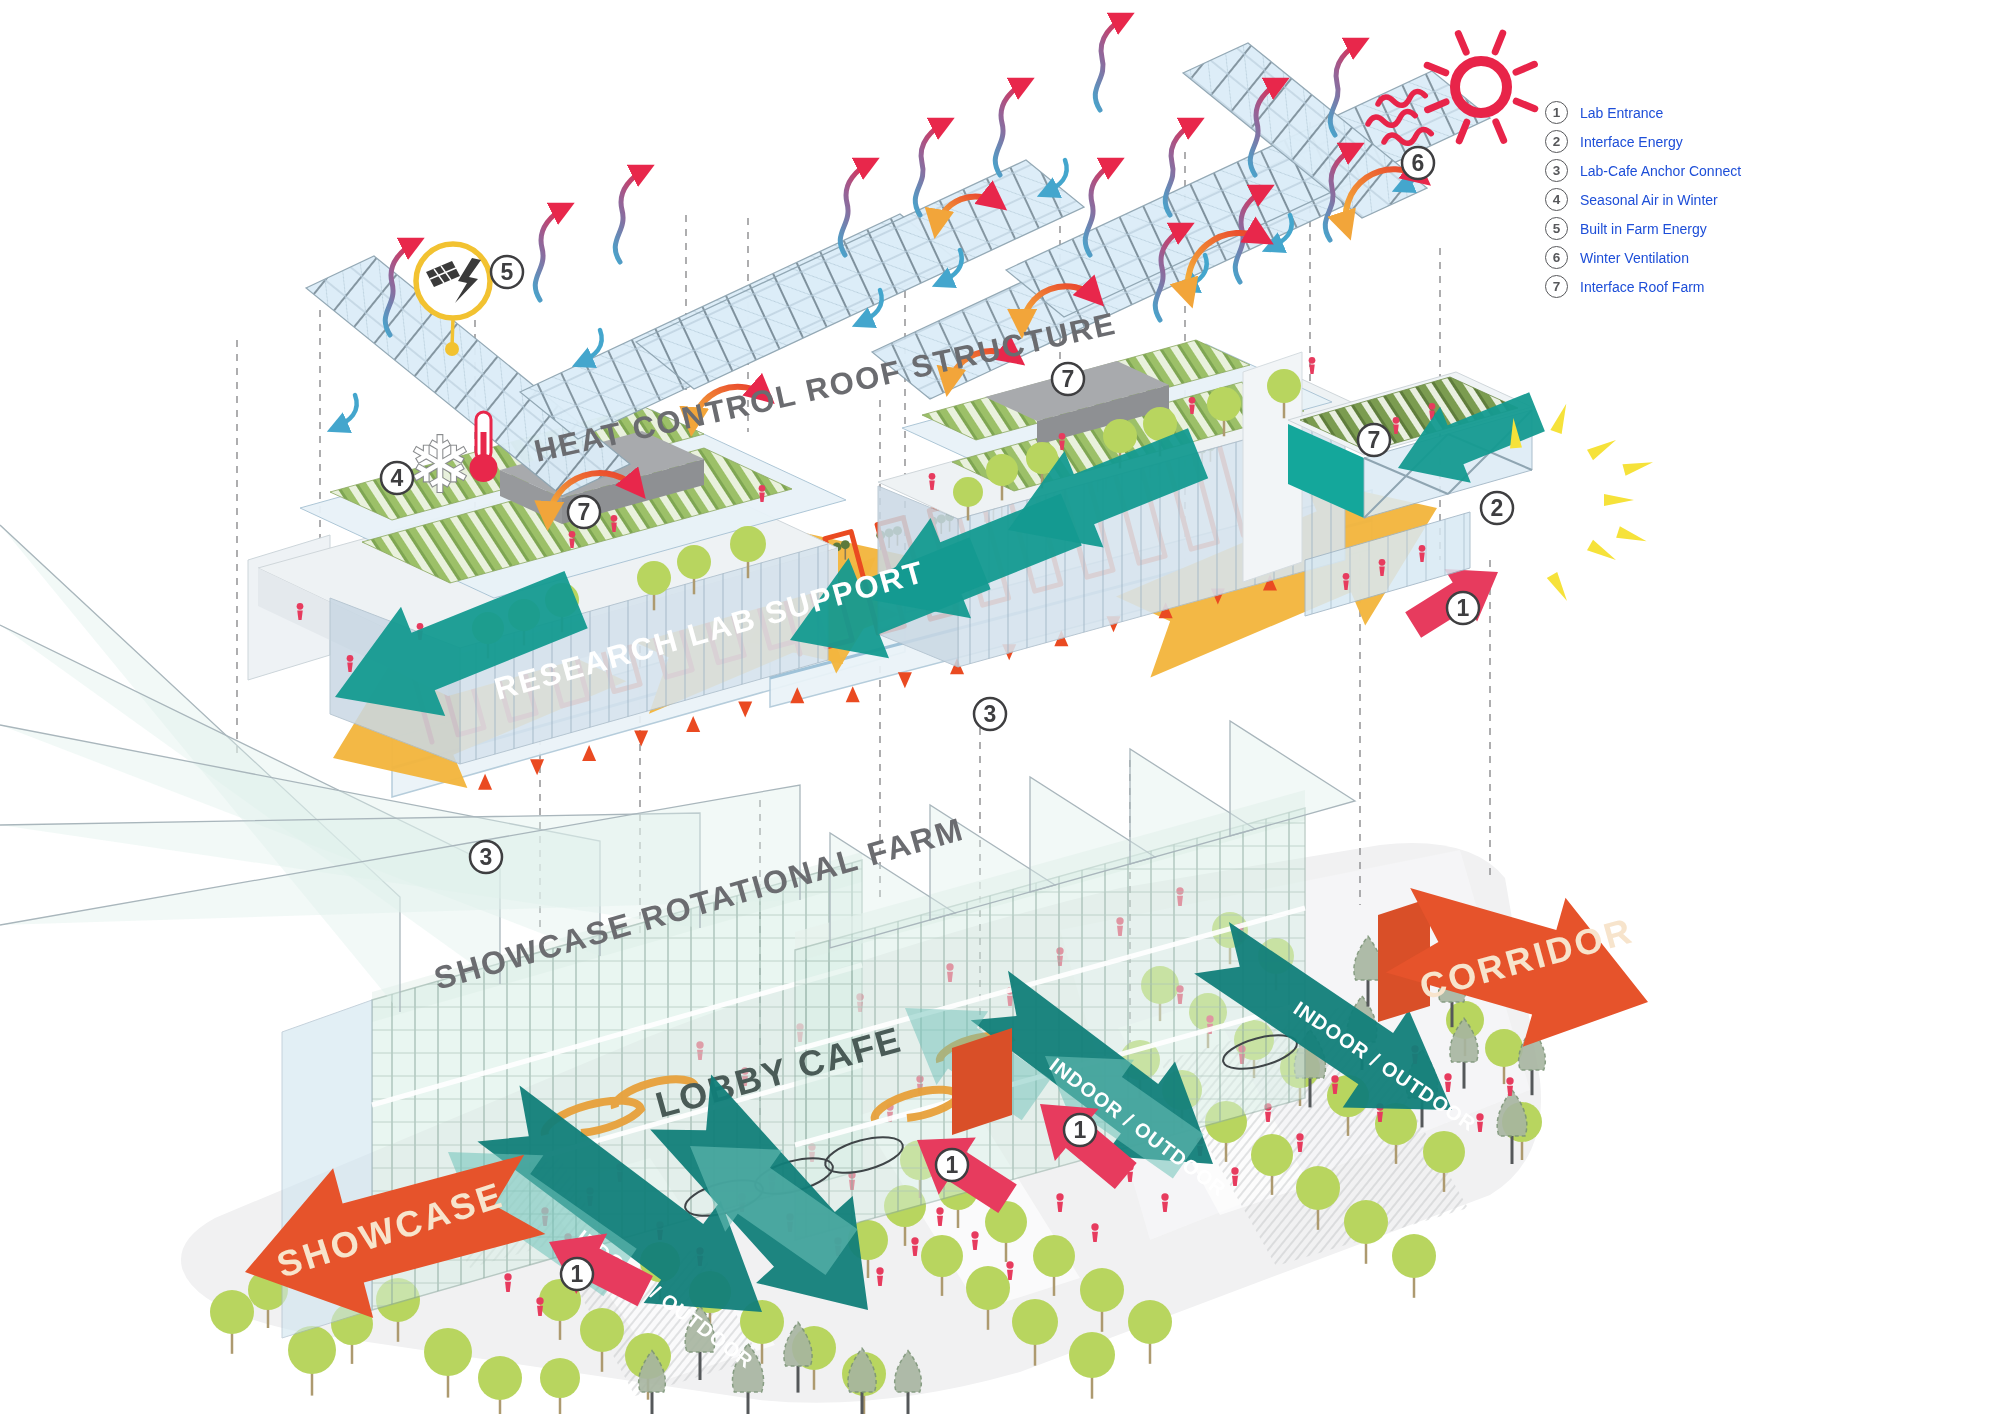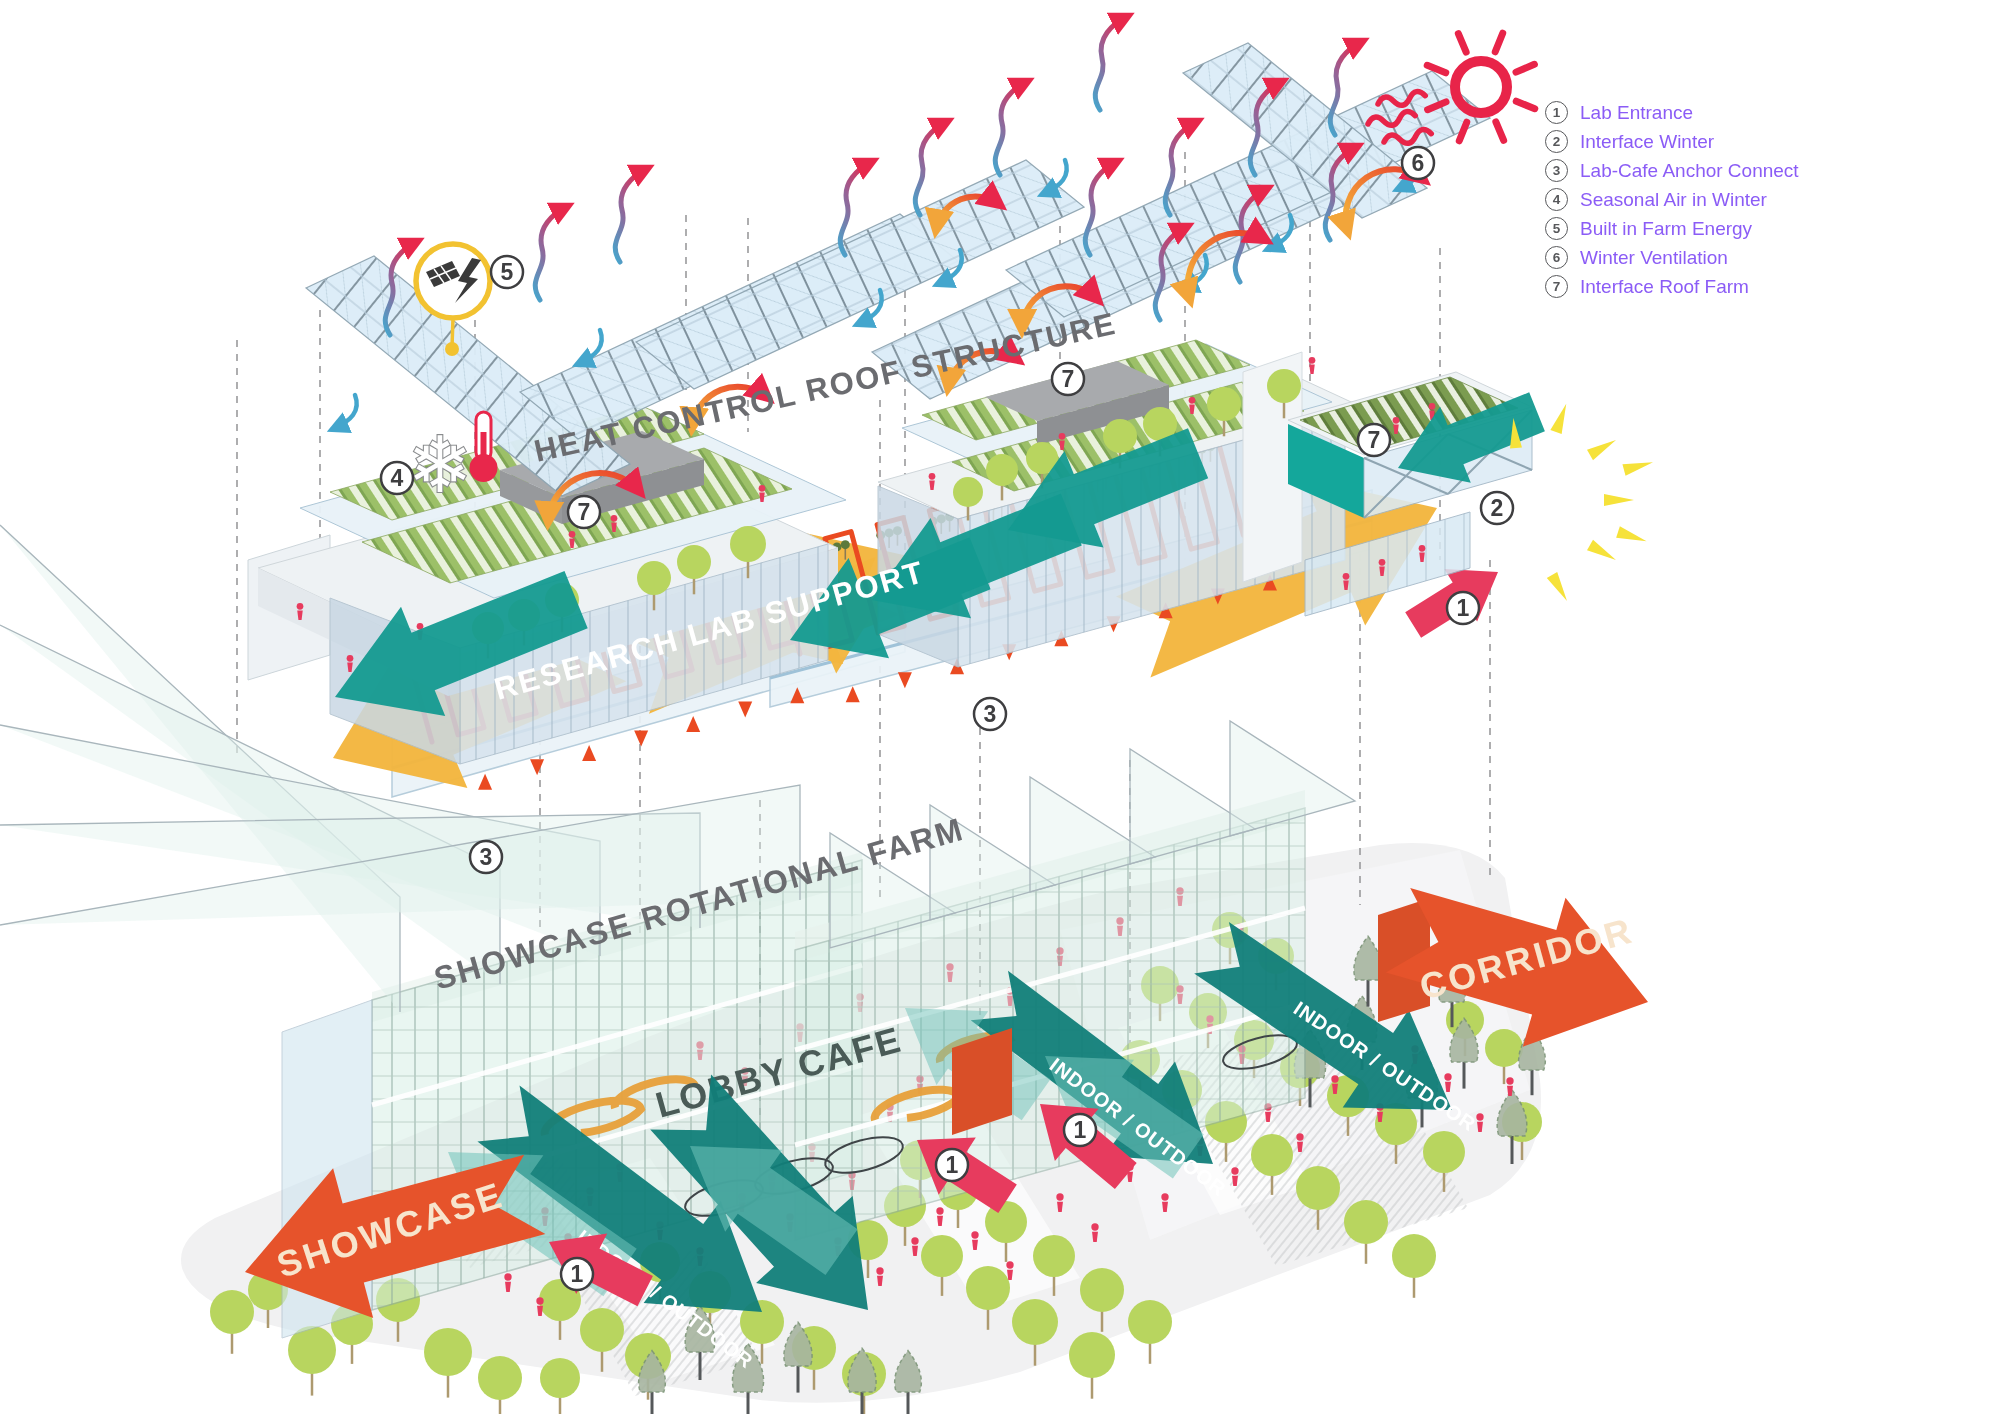--- a/index.html
+++ b/index.html
@@ -10,21 +10,21 @@
   .mk text{font-weight:bold;font-size:23px;text-anchor:middle;fill:#3e3e40;}
   .scene-grey{fill:#6b6c70;font-weight:bold;letter-spacing:2px;}
   .scene-white{fill:#ffffff;font-weight:bold;letter-spacing:2px;}
   .io-label{fill:#ffffff;font-weight:bold;font-size:20px;letter-spacing:1px;}
   .cream{fill:#f7e4cc;font-weight:bold;font-size:36px;letter-spacing:3px;}
   #legend{position:absolute;left:1545px;top:98px;}
   .lrow{display:flex;align-items:center;height:29px;}
   .lnum{display:inline-flex;align-items:center;justify-content:center;
         width:21px;height:21px;border:1.6px solid #57585b;border-radius:50%;
         font-size:13.5px;font-weight:bold;color:#57585b;margin-right:12px;flex:0 0 auto;}
-  .llab{font-size:19px;color:#8b5cf6;white-space:nowrap;}
+  .llab{font-size:14px;color:#1d4ed8;white-space:nowrap;}
 </style>
 </head>
 <body>
 
 <div id="stage">
 <svg id="scene" width="2000" height="1414" viewBox="0 0 2000 1414">
   <defs>
     <pattern id="ptruss" width="26" height="26" patternUnits="userSpaceOnUse" patternTransform="rotate(-25)">
       <rect width="26" height="26" fill="#dcedf8"></rect>
       <path d="M13,0 V26" stroke="#677a86" stroke-width="1.6"></path>
@@ -804,21 +804,21 @@
 </svg>
 
 
 <div id="legend">
   <div class="lrow">
         <span class="lnum">1</span>
         <span class="llab">Lab Entrance</span>
       </div>
   <div class="lrow">
         <span class="lnum">2</span>
-        <span class="llab">Interface Winter</span>
+        <span class="llab">Interface Energy</span>
       </div>
   <div class="lrow">
         <span class="lnum">3</span>
         <span class="llab">Lab-Cafe Anchor Connect</span>
       </div>
   <div class="lrow">
         <span class="lnum">4</span>
         <span class="llab">Seasonal Air in Winter</span>
       </div>
   <div class="lrow">

